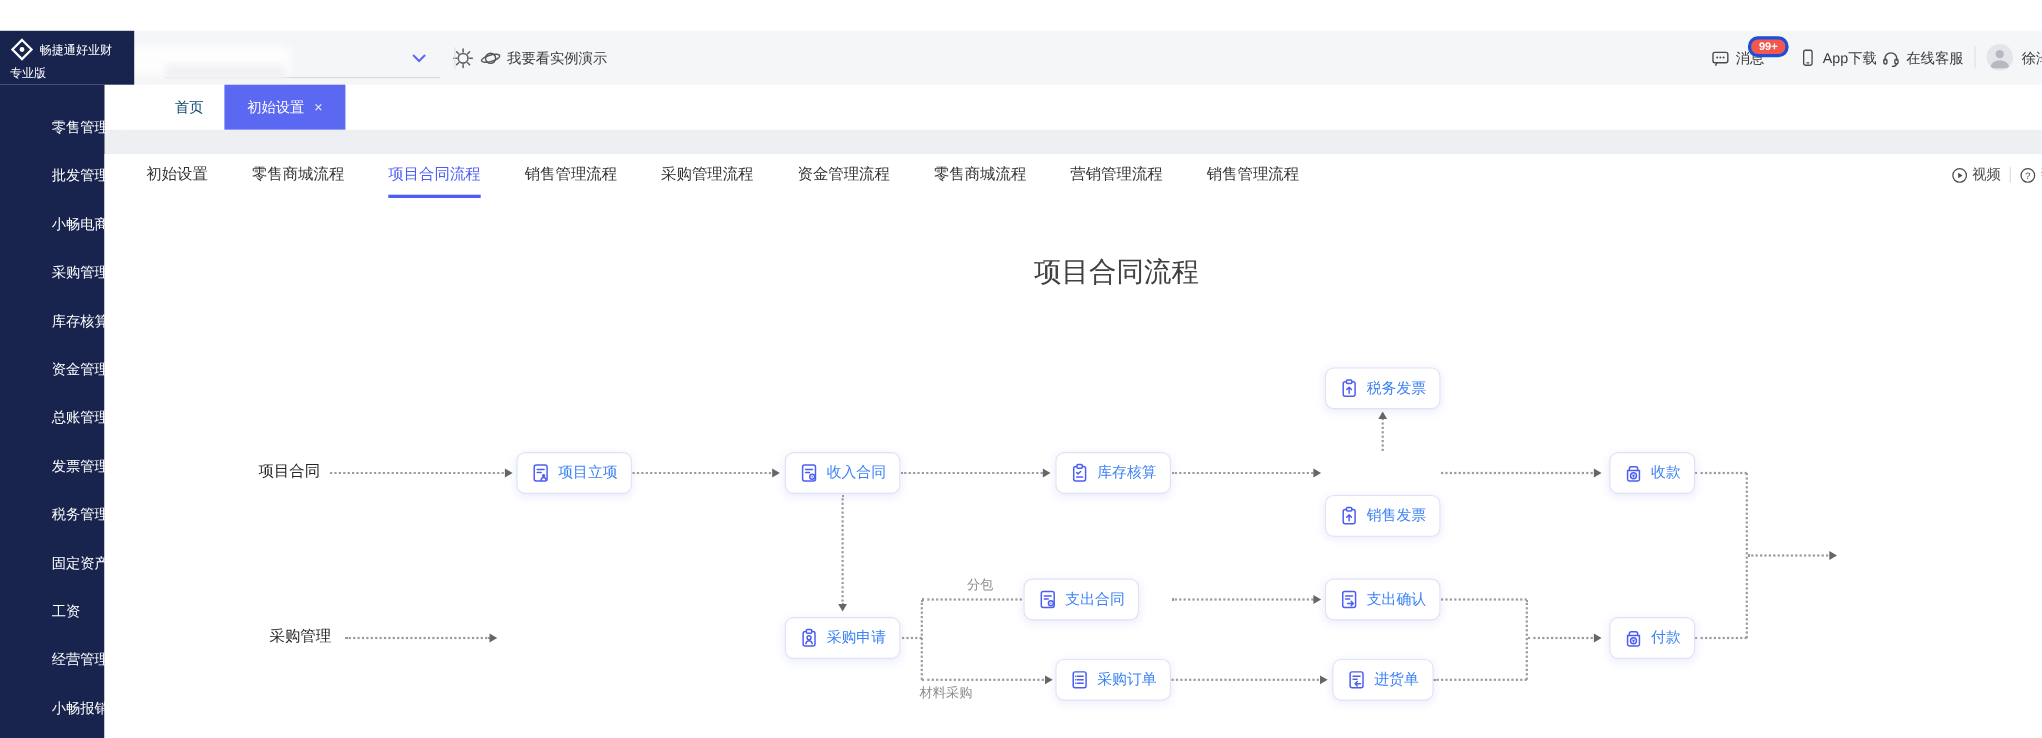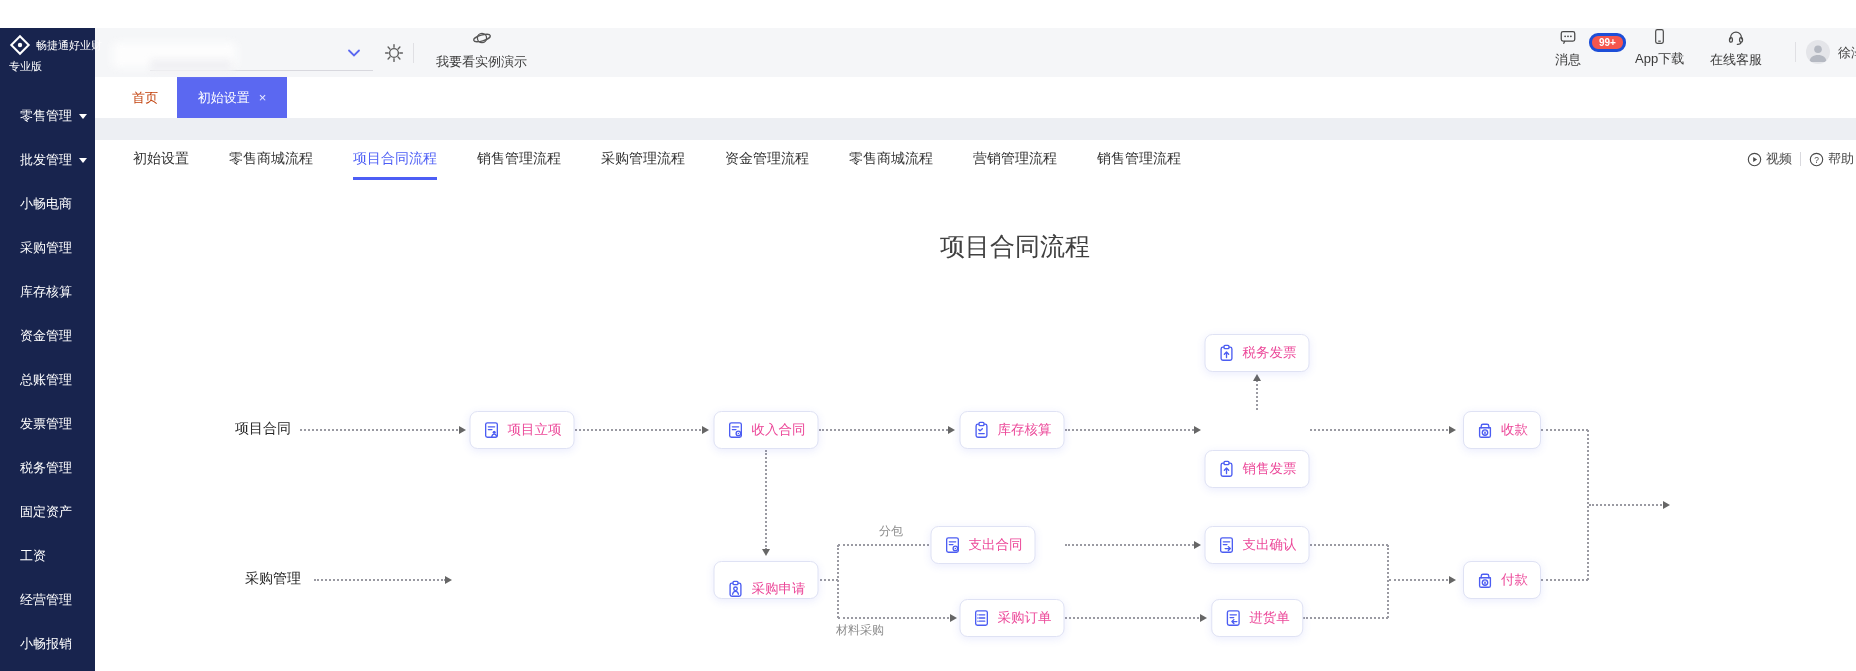--- a/index.html
+++ b/index.html
@@ -1,58 +1,58 @@
 <!DOCTYPE html>
 <html><head>
 <meta charset="utf-8">
 <style>
   html,body{margin:0;padding:0;}
   body{width:1856px;height:671px;overflow:hidden;position:relative;background:#fff;
        font-family:"Liberation Sans","DejaVu Sans",sans-serif;color:#333;}
-  .abs{position:absolute;}
+  .abs{position:absolute;padding-left:27px;}
   
   .topbar{left:0;top:28px;width:1856px;height:49px;background:#f5f6f8;}
   .logo-block{left:0;top:28px;width:95px;height:49px;background:#18244e;z-index:5;}
   .logo-mark{position:absolute;left:9px;top:6px;}
   .brand-name{position:absolute;left:36px;top:10px;color:#fff;font-size:11px;white-space:nowrap;width:70px;overflow:hidden;}
   .brand-edition{position:absolute;left:9px;top:31px;color:#fff;font-size:11px;}
   .blur1{left:112px;top:42px;width:125px;height:26px;background:#fdfdfd;filter:blur(4px);border-radius:4px;z-index:2;}
   .blur2{left:150px;top:59px;width:82px;height:13px;background:#f1f1f4;filter:blur(3px);border-radius:3px;z-index:2;}
   .field-line{left:150px;top:70px;width:223px;height:1px;background:#d8d8de;}
   .tb-ic{display:inline-flex;align-items:center;justify-content:center;}
-  .tb-item{position:absolute;display:flex;align-items:center;gap:5px;font-size:13px;color:#3a3a3a;height:49px;top:28px;flex-direction:column;}
+  .tb-item{position:absolute;display:flex;align-items:center;gap:5px;font-size:13px;color:#3a3a3a;height:49px;top:28px;}
   .v-div{position:absolute;width:1px;background:#e0e0e4;}
   .badge{position:absolute;left:1589px;top:33px;background:#f5564e;color:#fff;font-size:10px;font-weight:bold;
          padding:1px 7px;border-radius:9px;border:3px solid #1d4ed8;z-index:6;}
   .avatar{position:absolute;left:1806px;top:40px;width:24px;height:24px;border-radius:50%;background:#e4e5e9;overflow:hidden;}
   .user-name{position:absolute;left:1838px;top:28px;height:49px;display:flex;align-items:center;font-size:13px;color:#3a3a3a;white-space:nowrap;}
   
   .tabstrip{left:95px;top:77px;width:1761px;height:41px;background:#fff;display:flex;}
-  .tab-home{margin-left:18px;width:64px;text-align:center;line-height:41px;font-size:13px;color:#c2410c;cursor:pointer;}
+  .tab-home{margin-left:18px;width:64px;text-align:center;line-height:41px;font-size:13px;color:#0c4a6e;cursor:pointer;}
   .tab-active{min-width:110px;background:#5b68f1;color:#fff;display:flex;align-items:center;justify-content:center;gap:9px;font-size:13px;cursor:pointer;}
   .tab-close{font-size:13px;color:#e8eaff;cursor:pointer;}
   .grayband{left:95px;top:118px;width:1761px;height:22px;background:#edeff3;}
   
   .sidebar{left:0;top:77px;width:95px;height:594px;background:#18244e;padding-top:17px;box-sizing:border-box;}
   .side-item{height:44px;display:flex;align-items:center;padding-left:20px;color:#fff;font-size:13px;cursor:pointer;white-space:nowrap;}
   .caret{width:0;height:0;border-left:4.5px solid transparent;border-right:4.5px solid transparent;border-top:5px solid #fff;margin-left:7px;}
   
   .card{left:95px;top:140px;width:1761px;height:531px;background:#fff;}
   .navrow{position:absolute;left:38px;top:0;height:40px;display:flex;gap:40px;}
   .nav-item{line-height:37px;height:37px;font-size:14px;color:#333;cursor:pointer;border-bottom:3px solid transparent;white-space:nowrap;}
   .nav-item.active{color:#4d5ef5;border-bottom-color:#4d5ef5;}
   .actions{position:absolute;right:2px;top:10px;display:flex;align-items:center;gap:8px;font-size:13px;color:#4a4a4a;}
   .action{display:flex;align-items:center;gap:4px;cursor:pointer;}
   .a-div{width:1px;height:14px;background:#d9d9de;}
   
   .flow-title{position:absolute;left:865px;top:230px;width:300px;text-align:center;font-size:25px;color:#404040;}
   .row-label{position:absolute;font-size:14px;color:#262626;font-weight:500;white-space:nowrap;}
   .node{position:absolute;transform:translate(-50%,-50%);display:inline-flex;align-items:center;gap:7px;height:36px;
         padding:0 12px;background:#fff;border:1px solid #dfe2f4;border-radius:8px;
-        box-shadow:0 2px 8px rgba(84,96,241,.12);font-size:13.5px;color:#ec4899;white-space:nowrap;cursor:pointer;z-index:4;}
+        box-shadow:0 2px 8px rgba(84,96,241,.12);font-size:13.5px;color:#3b82f6;white-space:nowrap;cursor:pointer;z-index:4;}
   .hseg{position:absolute;border-top:2px dotted #9a9aa2;height:0;}
   .vseg{position:absolute;border-left:2px dotted #9a9aa2;width:0;}
   .arr{position:absolute;width:0;height:0;border-style:solid;}
   .arr-r{border-width:4px 0 4px 7px;border-color:transparent transparent transparent #666;}
   .arr-u{border-width:0 4px 7px 4px;border-color:transparent transparent #666 transparent;}
   .arr-d{border-width:7px 4px 0 4px;border-color:#666 transparent transparent transparent;}
   .edge-label{position:absolute;font-size:12px;color:#8c8c8c;white-space:nowrap;}
 </style>
 </head>
 <body>
@@ -357,21 +357,21 @@
     </div>
     <div class="node" style="left: 1257px; top: 545px;">
       <span style="display: inline-flex;">
         <svg width="18" height="18" viewBox="0 0 20 20">
           <rect x="3.5" y="2" width="13" height="16" rx="2" stroke="#4c5df2" stroke-width="1.5" fill="none" stroke-linecap="round" stroke-linejoin="round"></rect>
           <path d="M6.5 6.5h7M6.5 9.5h4M8.5 14h5.5M12 11.8l2.2 2.2-2.2 2.2" stroke="#4c5df2" stroke-width="1.5" fill="none" stroke-linecap="round" stroke-linejoin="round"></path>
         </svg>
       </span>
       <span>支出确认</span>
     </div>
-    <div class="node" style="left: 766px; top: 580px; align-items: flex-end;">
+    <div class="node" style="left: 766px; top: 580px;">
       <span style="display: inline-flex;">
         <svg width="18" height="18" viewBox="0 0 20 20">
           <rect x="4" y="3.5" width="12" height="14.5" rx="2" stroke="#4c5df2" stroke-width="1.5" fill="none" stroke-linecap="round" stroke-linejoin="round"></rect>
           <rect x="7.3" y="1.5" width="5.4" height="3.6" rx="1" fill="#fff" stroke="#4c5df2" stroke-width="1.5" stroke-linecap="round" stroke-linejoin="round"></rect>
           <circle cx="10" cy="9.8" r="2" stroke="#4c5df2" stroke-width="1.5" fill="none" stroke-linecap="round" stroke-linejoin="round"></circle>
           <path d="M6.8 15.8c.4-2.1 1.7-3.1 3.2-3.1s2.8 1 3.2 3.1" stroke="#4c5df2" stroke-width="1.5" fill="none" stroke-linecap="round" stroke-linejoin="round"></path>
         </svg>
       </span>
       <span>采购申请</span>
     </div>

